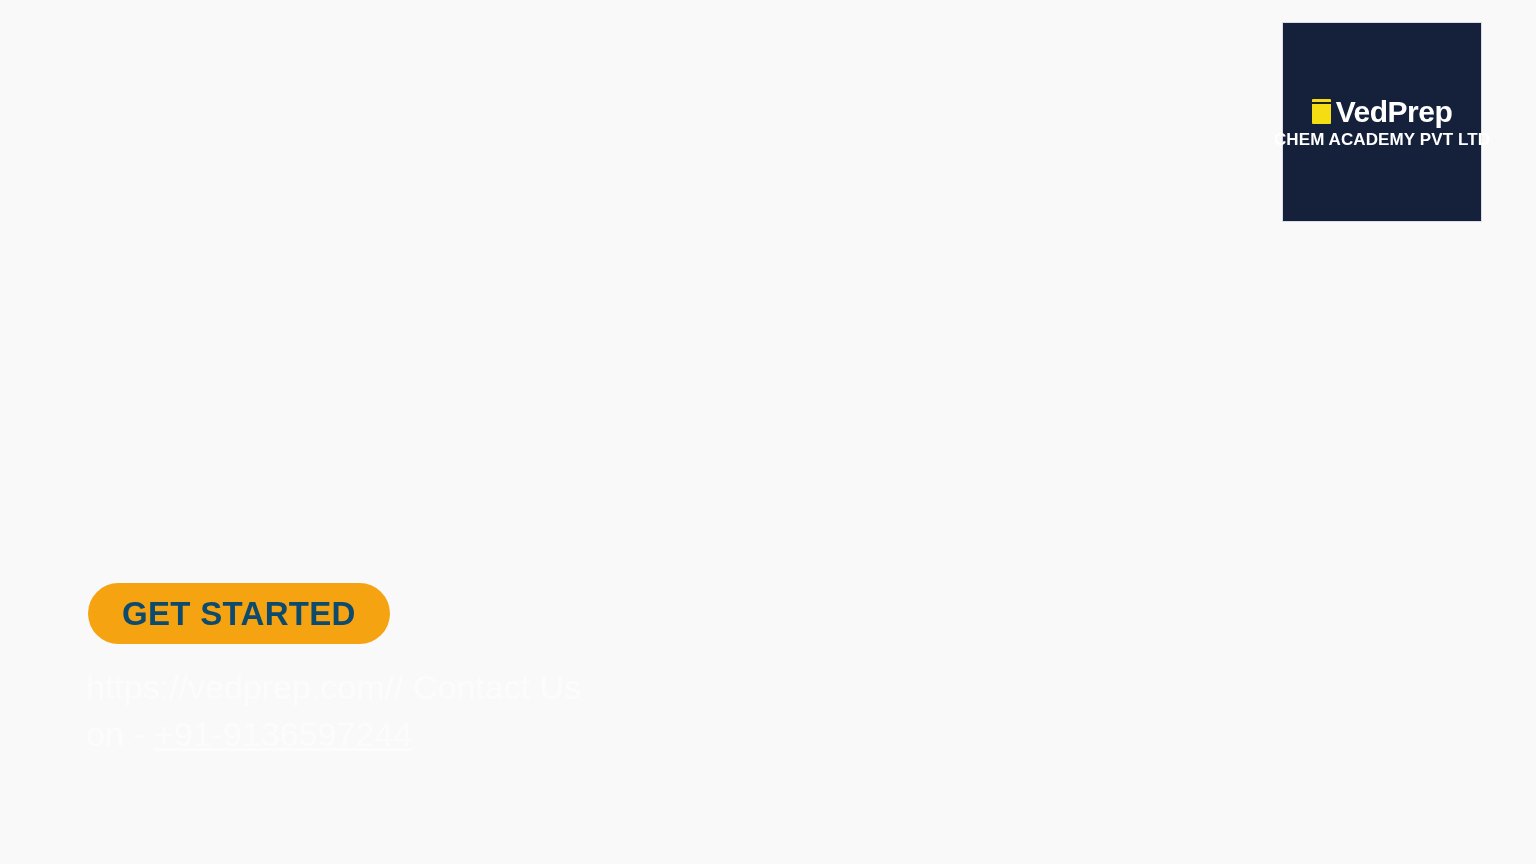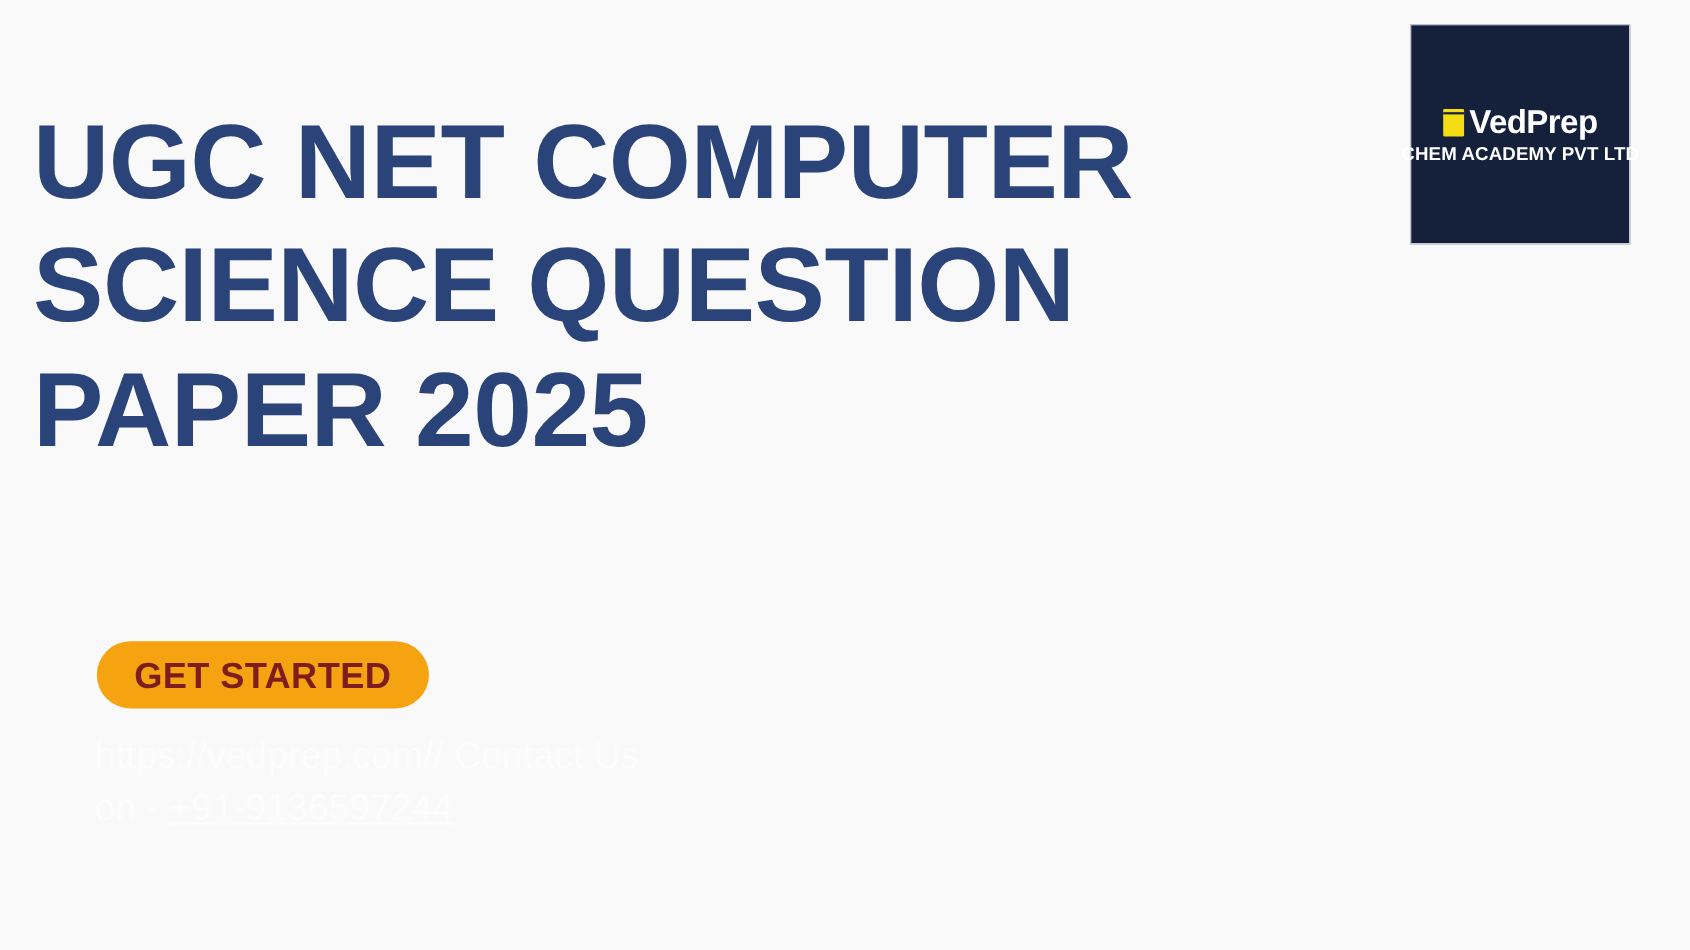--- a/index.html
+++ b/index.html
@@ -40,21 +40,21 @@
 
   
   .cta-wrap {
     position: absolute;
     left: 88px;
     top: 583px;
   }
   .cta-button {
     display: inline-block;
     background: #f5a311;
-    color: #7f1d1d;
+    color: #0c4a6e;
     border: none;
     border-radius: 34px;
     padding: 0 34px;
     height: 61px;
     line-height: 61px;
     font-family: "Liberation Sans", sans-serif;
     font-weight: bold;
     font-size: 33px;
     letter-spacing: 0.3px;
     text-transform: uppercase;
@@ -136,21 +136,20 @@
     letter-spacing: 0.1px;
     line-height: 1;
     white-space: nowrap;
   }
 </style>
 </head>
 <body>
 
 <div class="slide">
 
-  <h1 class="headline">UGC NET COMPUTER SCIENCE QUESTION PAPER 2025</h1>
 
   <div class="cta-wrap">
     <button class="cta-button">GET STARTED</button>
   </div>
 
   <div class="faint-block">
     <span>https://vedprep.com//  Contact Us</span>
     <span class="faint-line-2">
       <span>on - </span><span class="faint-phone">+91-9136597244</span>
     </span>

